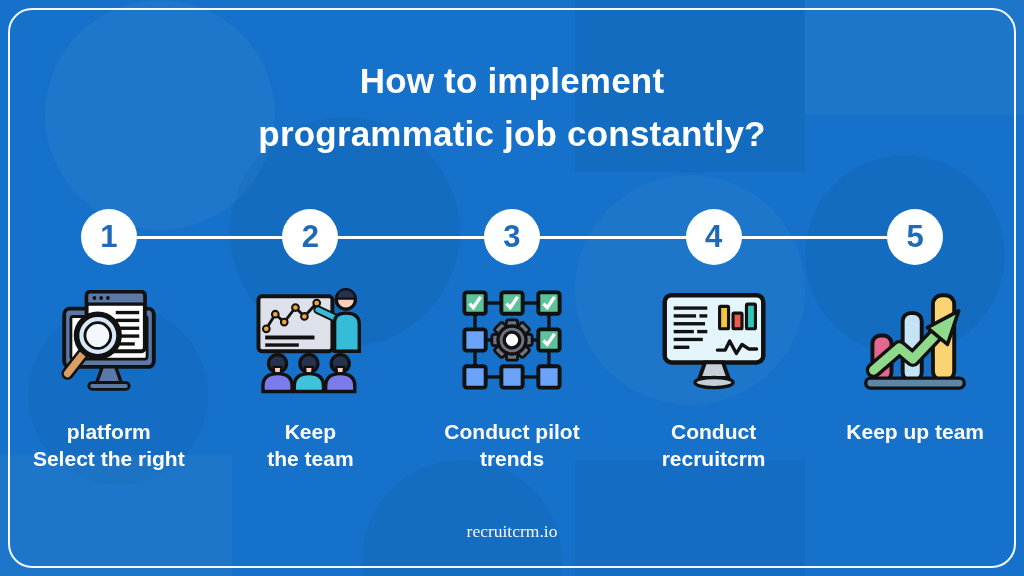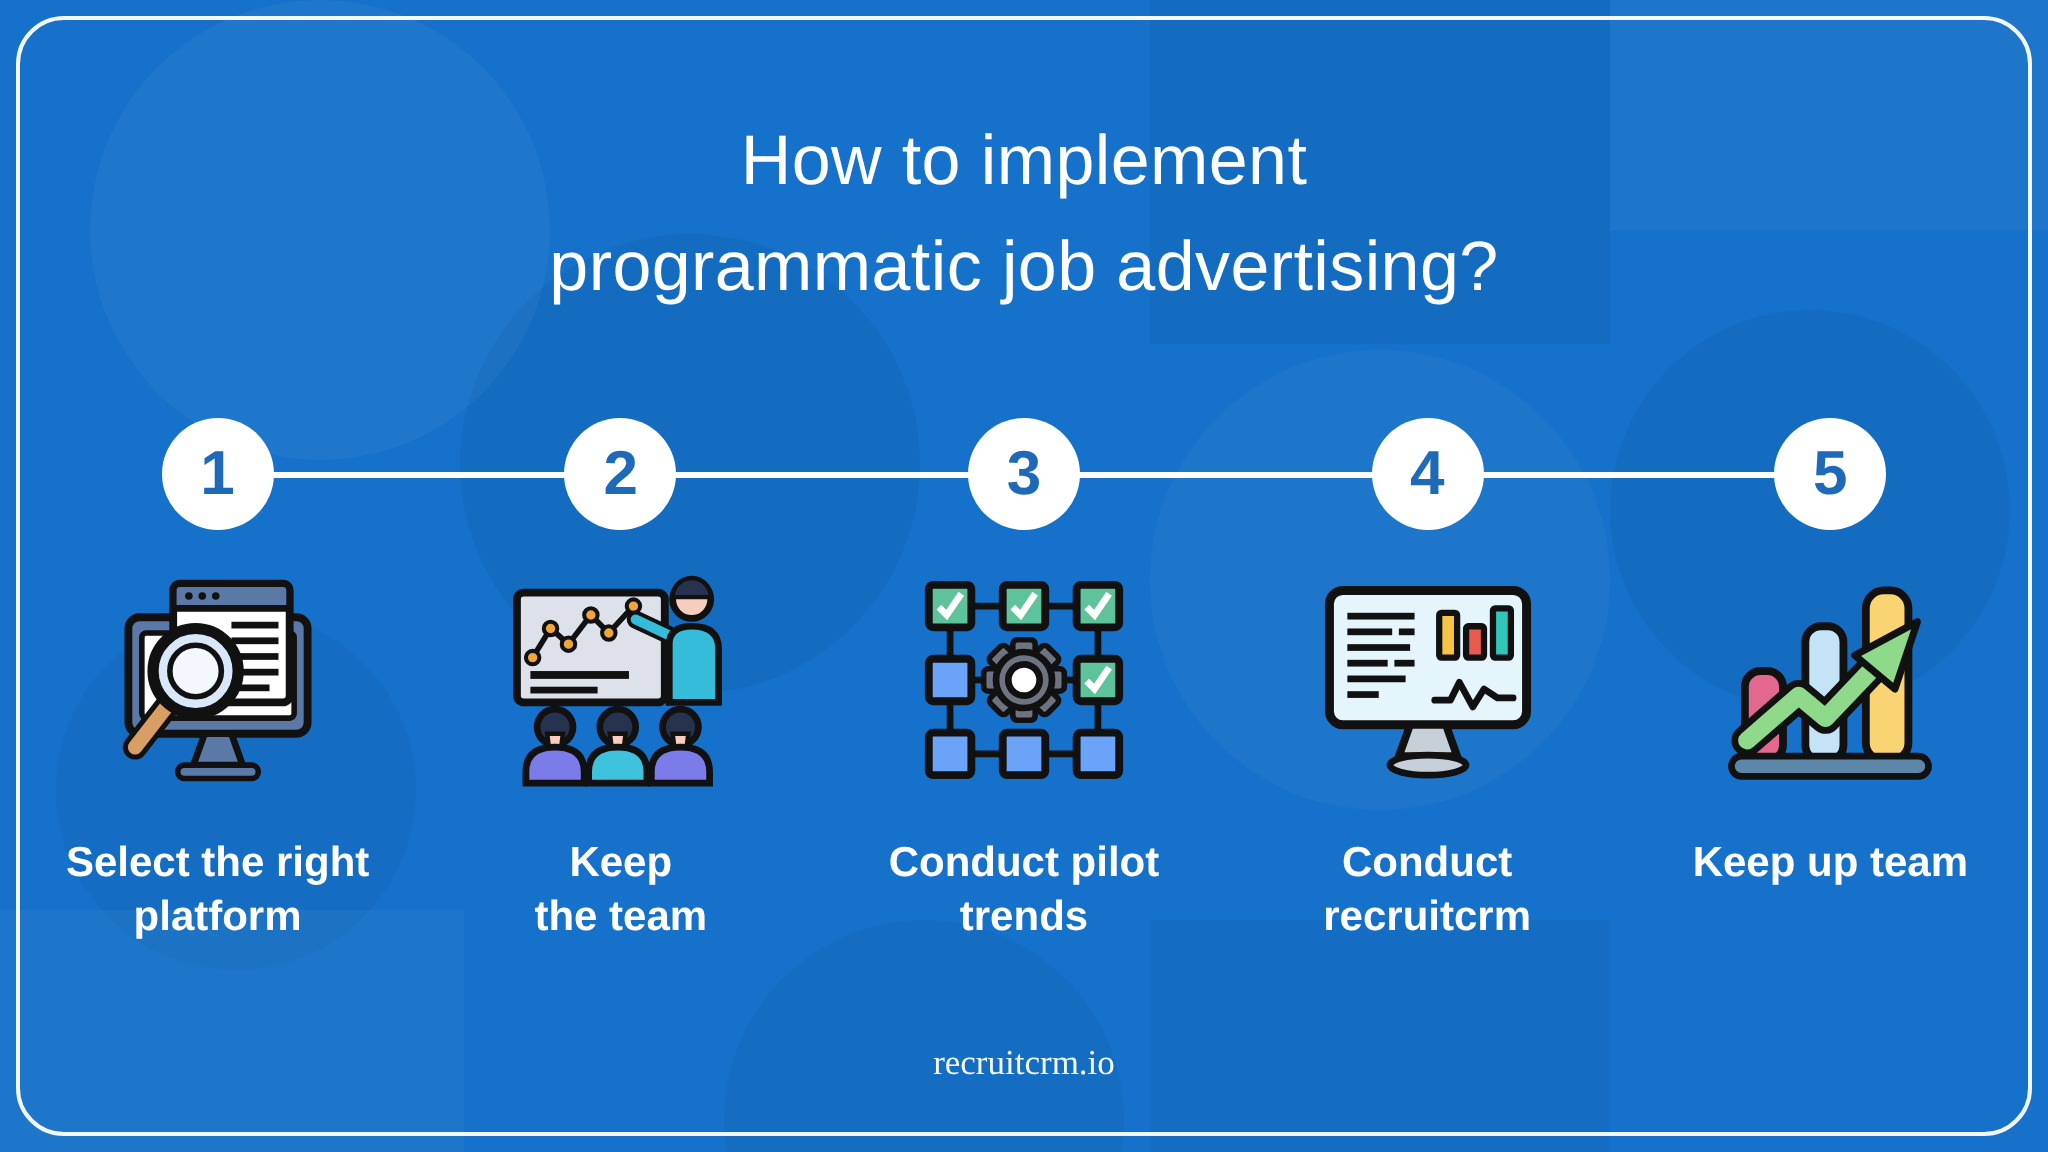--- a/index.html
+++ b/index.html
@@ -10,21 +10,21 @@
     color:#ffffff;
   }
   .pattern{position:absolute;left:0;top:0;width:1024px;height:576px;}
   .frame{
     position:absolute;left:8px;top:8px;right:8px;bottom:8px;
     border:2px solid rgba(255,255,255,0.95);
     border-radius:24px;pointer-events:none;
   }
   .title{
     position:absolute;top:54px;left:0;width:100%;
-    text-align:center;font-size:35px;font-weight:normal;line-height:53px;
+    text-align:center;font-size:35px;font-weight:bold;line-height:53px;
     letter-spacing:0.2px;
   }
   .timeline{
     position:absolute;top:209px;left:8px;right:8px;height:56px;
     display:flex;
   }
   .tl-line{
     position:absolute;left:10%;right:10%;top:calc(50% - 1.5px);height:3px;
     background:#ffffff;border-radius:2px;
   }
@@ -64,21 +64,21 @@
     <rect x="0" y="455" width="232" height="121" fill="rgba(255,255,255,0.035)"></rect>
     <circle cx="462" cy="560" r="100" fill="rgba(0,0,0,0.035)"></circle>
     <circle cx="118" cy="395" r="90" fill="rgba(0,0,0,0.03)"></circle>
     <rect x="575" y="460" width="230" height="116" fill="rgba(0,0,0,0.03)"></rect>
   </svg>
 
   <div class="frame"></div>
 
   <div class="title">
     <div>How to implement</div>
-    <div>programmatic job advertising?</div>
+    <div>programmatic job constantly?</div>
   </div>
 
   <div class="timeline">
     <div class="tl-line"></div>
     <div class="tl-cell">
       <div class="circle">
           <span>1</span>
         </div>
     </div>
     <div class="tl-cell">
@@ -123,22 +123,22 @@
         <rect x="58" y="38" width="19" height="3" fill="#111"></rect>
         <rect x="58" y="45" width="19" height="3" fill="#111"></rect>
         <rect x="58" y="52" width="15" height="3" fill="#111"></rect>
 
         <line x1="27" y1="62" x2="13" y2="80" stroke="#111" stroke-width="11" stroke-linecap="round"></line>
         <line x1="27" y1="62" x2="13" y2="80" stroke="#d99e63" stroke-width="6.5" stroke-linecap="round"></line>
         <circle cx="40" cy="46" r="19" fill="#d9e8f8" stroke="#111" stroke-width="5"></circle>
         <circle cx="40" cy="46" r="11.5" fill="#f2f8fe" stroke="#111" stroke-width="2.5"></circle>
       </svg>
       <div class="label">
+        <div>platform</div>
         <div>Select the right</div>
-        <div>platform</div>
       </div>
     </div>
 
     <div class="step">
       <svg class="icon" viewBox="0 0 100 100">
 
         <rect x="4" y="11" width="66" height="49" rx="3" fill="#dde1e9" stroke="#111" stroke-width="3.5"></rect>
         <polyline points="11,40 19,27 27,34 37,21 45,29 56,17" fill="none" stroke="#111" stroke-width="2.5" stroke-linejoin="round"></polyline>
         <circle cx="11" cy="40" r="3" fill="#f0a63d" stroke="#111" stroke-width="1.8"></circle>
         <circle cx="19" cy="27" r="3" fill="#f0a63d" stroke="#111" stroke-width="1.8"></circle>

